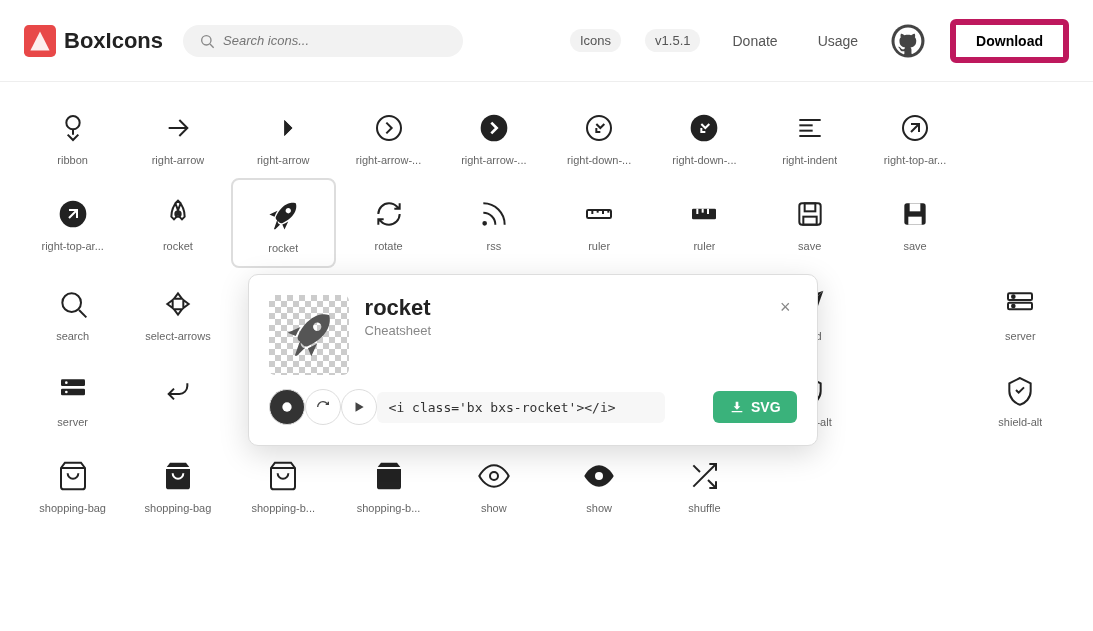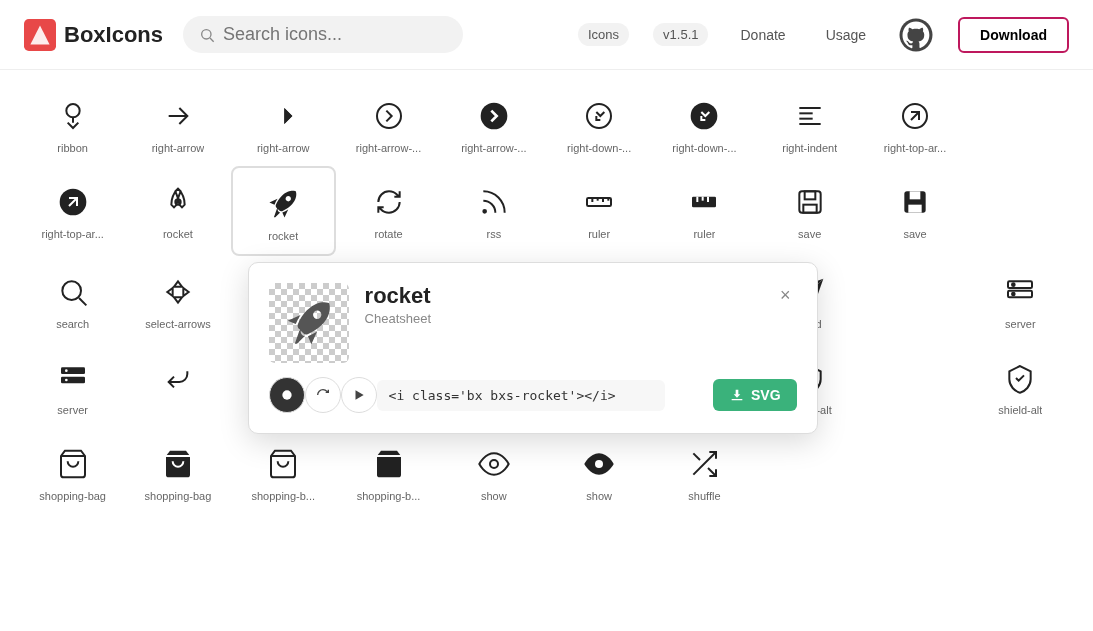--- a/index.html
+++ b/index.html
@@ -3,21 +3,21 @@
   <meta charset="utf-8">
   <style>
     * { box-sizing: border-box; margin: 0; padding: 0; }
     body { font-family: -apple-system, BlinkMacSystemFont, 'Segoe UI', sans-serif; background: #fff; color: #333; }
 
     
     .header {
       display: flex;
       align-items: center;
       padding: 0 24px;
-      height: 70px;
+      height: 82px;
       border-bottom: 1px solid #eee;
       gap: 20px;
     }
     .logo {
       display: flex;
       align-items: center;
       gap: 8px;
       text-decoration: none;
     }
     .logo-icon {
@@ -35,23 +35,24 @@
       background: #f2f2f2;
       border-radius: 24px;
       padding: 8px 16px;
       gap: 8px;
       flex: 0 0 280px;
     }
     .search-bar input {
       border: none;
       background: transparent;
       outline: none;
-      font-size: 18px;
+      font-size: 13px;
       color: #555;
       width: 220px;
+      font-style: italic;
     }
     .nav-links {
       display: flex;
       align-items: center;
       gap: 24px;
       margin-left: auto;
     }
     .nav-badge {
       background: #f2f2f2;
       border-radius: 12px;
@@ -66,21 +67,21 @@
       padding: 4px 8px;
       cursor: pointer;
     }
     .github-icon {
       width: 36px;
       height: 36px;
       cursor: pointer;
     }
     .download-btn {
       background: #fff;
-      border: 2px solid #be185d;
+      border: 6px solid #be185d;
       border-radius: 6px;
       padding: 8px 20px;
       font-size: 14px;
       font-weight: 600;
       cursor: pointer;
     }
 
     
     .icons-container {
       padding: 10px 20px;

